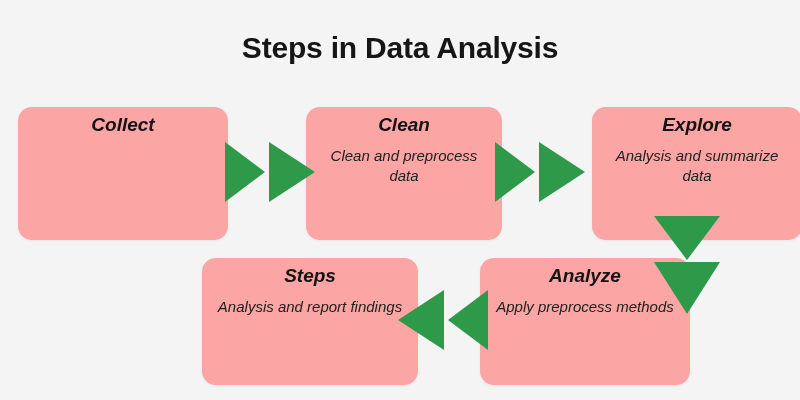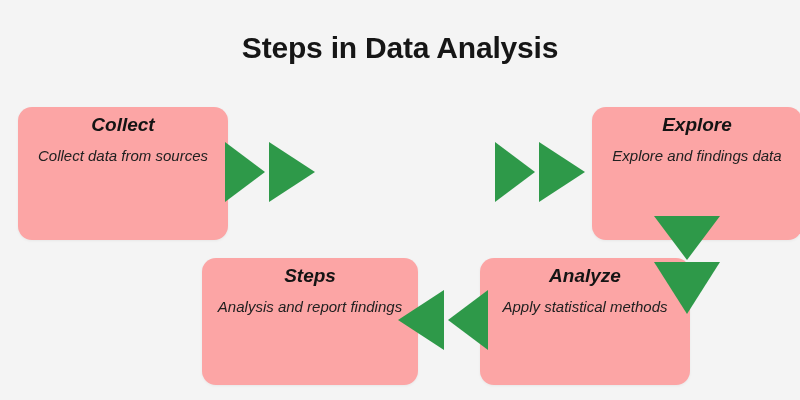--- a/index.html
+++ b/index.html
@@ -77,32 +77,35 @@
 </style>
 </head>
 <body>
 
 <div id="diagram">
 
   <div class="page-title">Steps in Data Analysis</div>
 
   <div class="step-card" id="card-collect">
     <div class="step-title">Collect</div>
-    <div class="step-desc">Collect data from sources</div>
   </div>
 
+  <div class="step-card" id="card-clean">
+    <div class="step-title">Clean</div>
+    <div class="step-desc">Clean and preprocess data</div>
+  </div>
 
   <div class="step-card" id="card-explore">
     <div class="step-title">Explore</div>
-    <div class="step-desc">Explore and findings data</div>
+    <div class="step-desc">Analysis and summarize data</div>
   </div>
 
   <div class="step-card" id="card-analyze">
     <div class="step-title">Analyze</div>
-    <div class="step-desc">Apply statistical methods</div>
+    <div class="step-desc">Apply preprocess methods</div>
   </div>
 
   <div class="step-card" id="card-report">
     <div class="step-title">Steps</div>
     <div class="step-desc">Analysis and report findings</div>
   </div>
 
   <svg class="arrow" id="arrow-collect-clean" viewBox="0 0 96 64">
     <polygon points="0,2 40,32 0,62" fill="#2e9949"></polygon>
     <polygon points="44,2 90,32 44,62" fill="#2e9949"></polygon>

